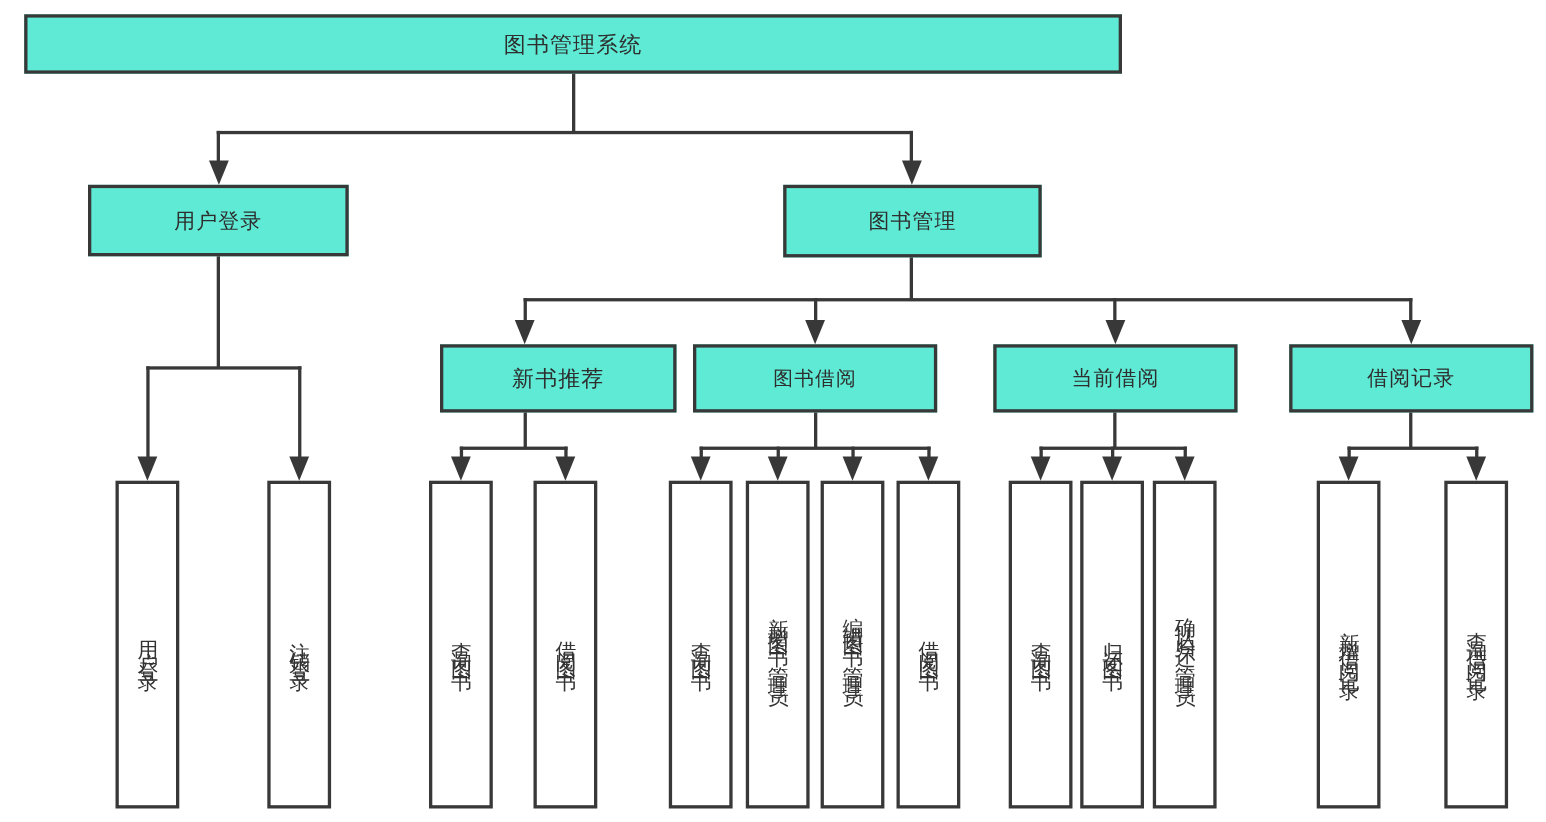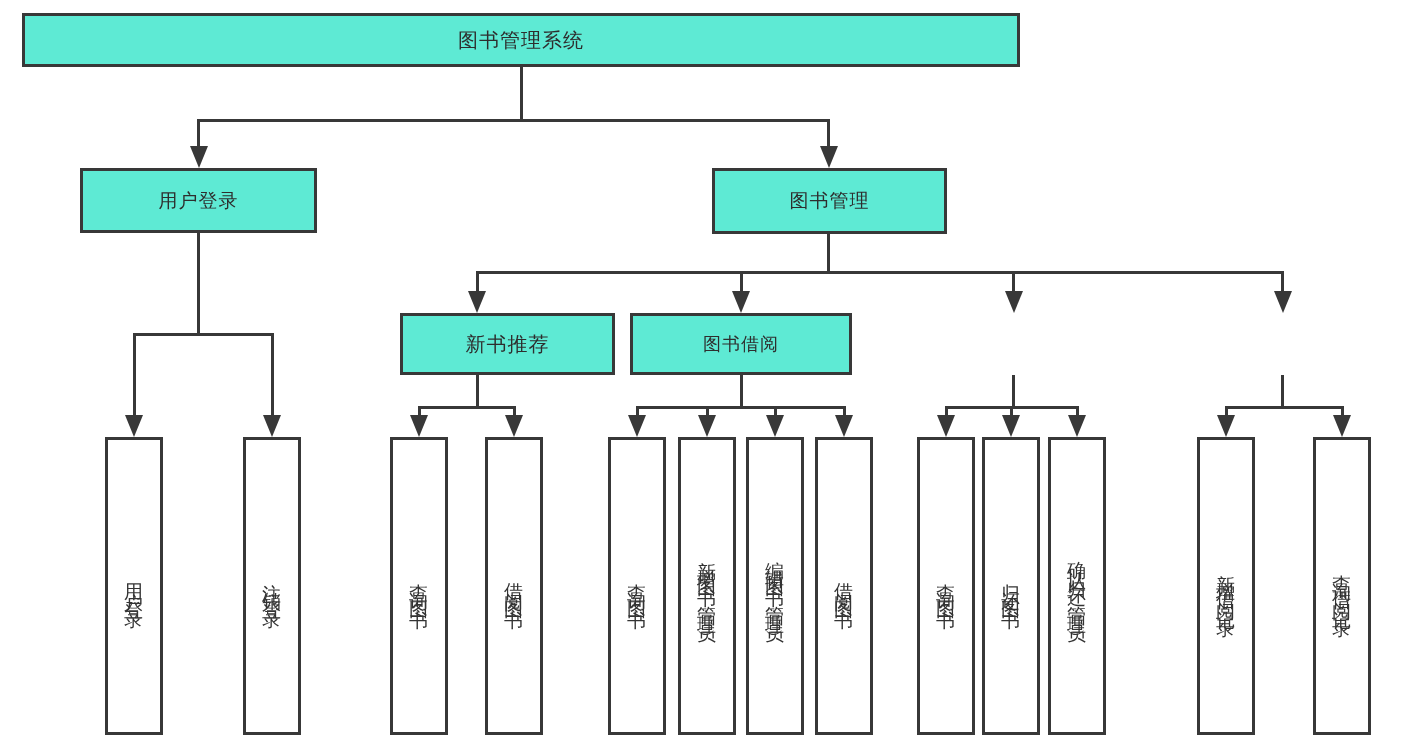--- a/index.html
+++ b/index.html
@@ -46,20 +46,26 @@
   </div>
   <div class="hbox" style="left:712px;top:168px;width:235px;height:66px;font-size:19px;">
     <span>图书管理</span>
   </div>
 
   <div class="hbox" style="left:363px;top:313px;width:215px;height:62px;font-size:20px;margin-left:37px;">
     <span>新书推荐</span>
   </div>
   <div class="hbox" style="left:630px;top:313px;width:222px;height:62px;font-size:18px;">
     <span>图书借阅</span>
+  </div>
+  <div class="hbox" style="left:903px;top:313px;width:222px;height:62px;font-size:19px;">
+    <span>当前借阅</span>
+  </div>
+  <div class="hbox" style="left:1172px;top:313px;width:222px;height:62px;font-size:19px;">
+    <span>借阅记录</span>
   </div>
 
   <div class="leaf" style="left:105px;">
     <span class="vtext">用户登录</span>
   </div>
   <div class="leaf" style="left:243px;">
     <span class="vtext">注销登录</span>
   </div>
 
   <div class="leaf" style="left:390px;">

